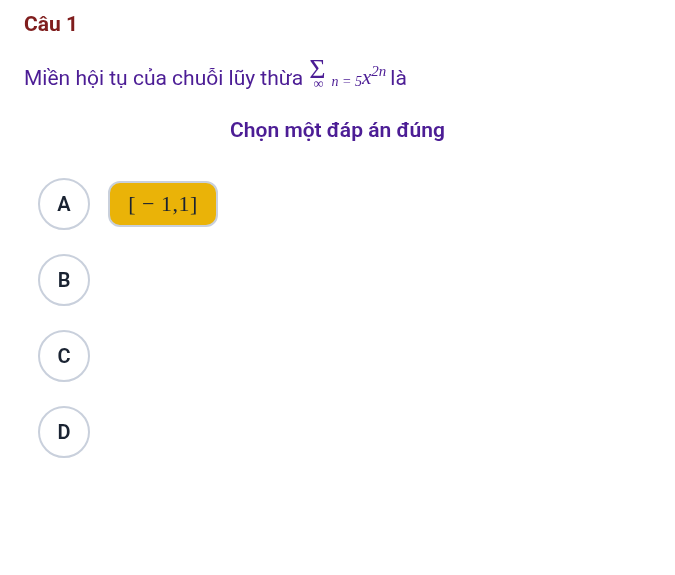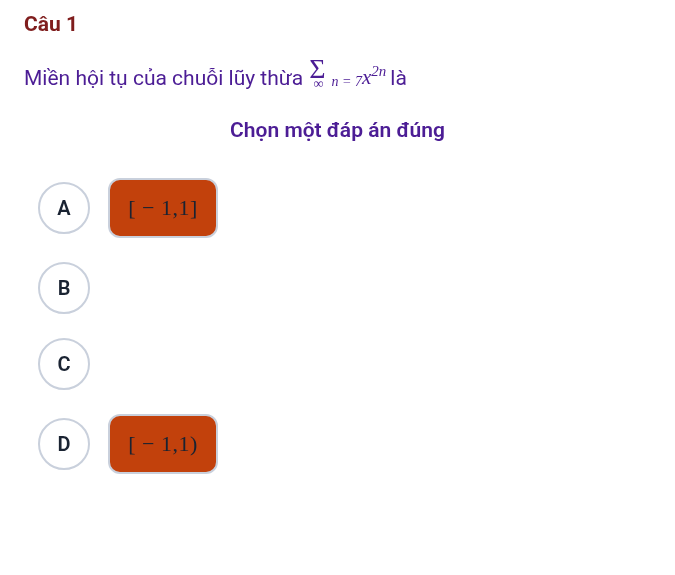--- a/index.html
+++ b/index.html
@@ -95,45 +95,45 @@
     font-weight: 600;
     color: #1a2332;
     cursor: pointer;
     background: #fff;
     flex-shrink: 0;
   }
   .option-box {
     border: 2px solid #c9d0dc;
     border-radius: 12px;
     min-width: 110px;
-    height: 60px;
+    height: 46px;
     display: flex;
     align-items: center;
     justify-content: center;
     font-size: 22px;
     font-family: "Times New Roman", serif;
     cursor: pointer;
     padding: 0 16px;
-    background: #c2410c;
+    background: #eab308;
   }
   .minus { letter-spacing: 0.5px; }
 </style>
 </head>
 <body>
 
 <div class="question-title">Câu 1</div>
 
 <div class="question-stem">
   <span>Miền hội tụ của chuỗi lũy thừa</span>
   <span class="math-wrap">
     <span class="sigma-row">Σ</span>
     <span class="infty-row">∞</span>
   </span>
   <span class="bottom-line">
-    <span class="sub-row">n = 7</span>
+    <span class="sub-row">n = 5</span>
     <span class="term-row">
       <span>x</span><span class="sup">2n</span>
     </span>
   </span>
   <span>là</span>
 </div>
 
 <div class="instruction">Chọn một đáp án đúng</div>
 
 <div class="options">
@@ -146,16 +146,15 @@
   <div class="option-row">
     <div class="option-letter">B</div>
   </div>
 
   <div class="option-row">
     <div class="option-letter">C</div>
   </div>
 
   <div class="option-row">
     <div class="option-letter">D</div>
-    <div class="option-box minus">[ − 1,1)</div>
   </div>
 
 </div>
 
 </body></html>

